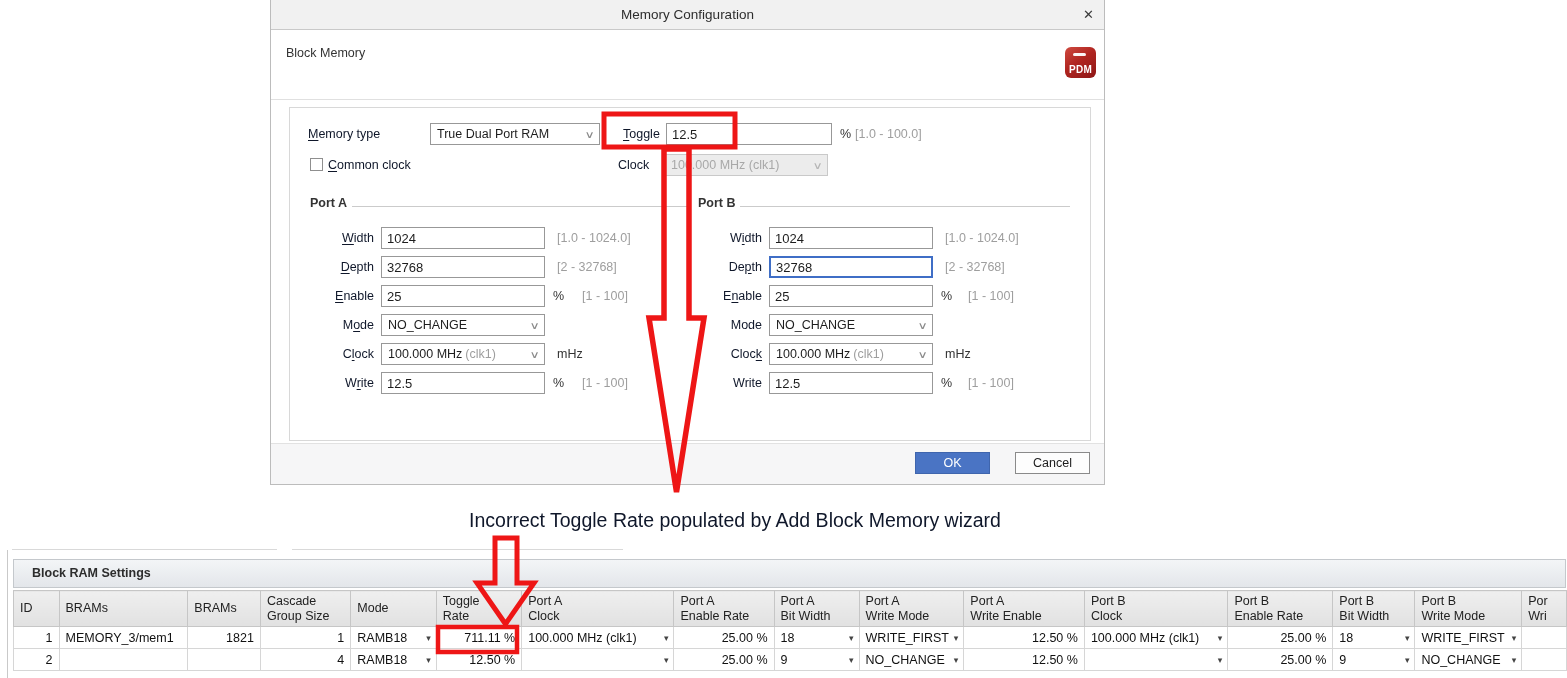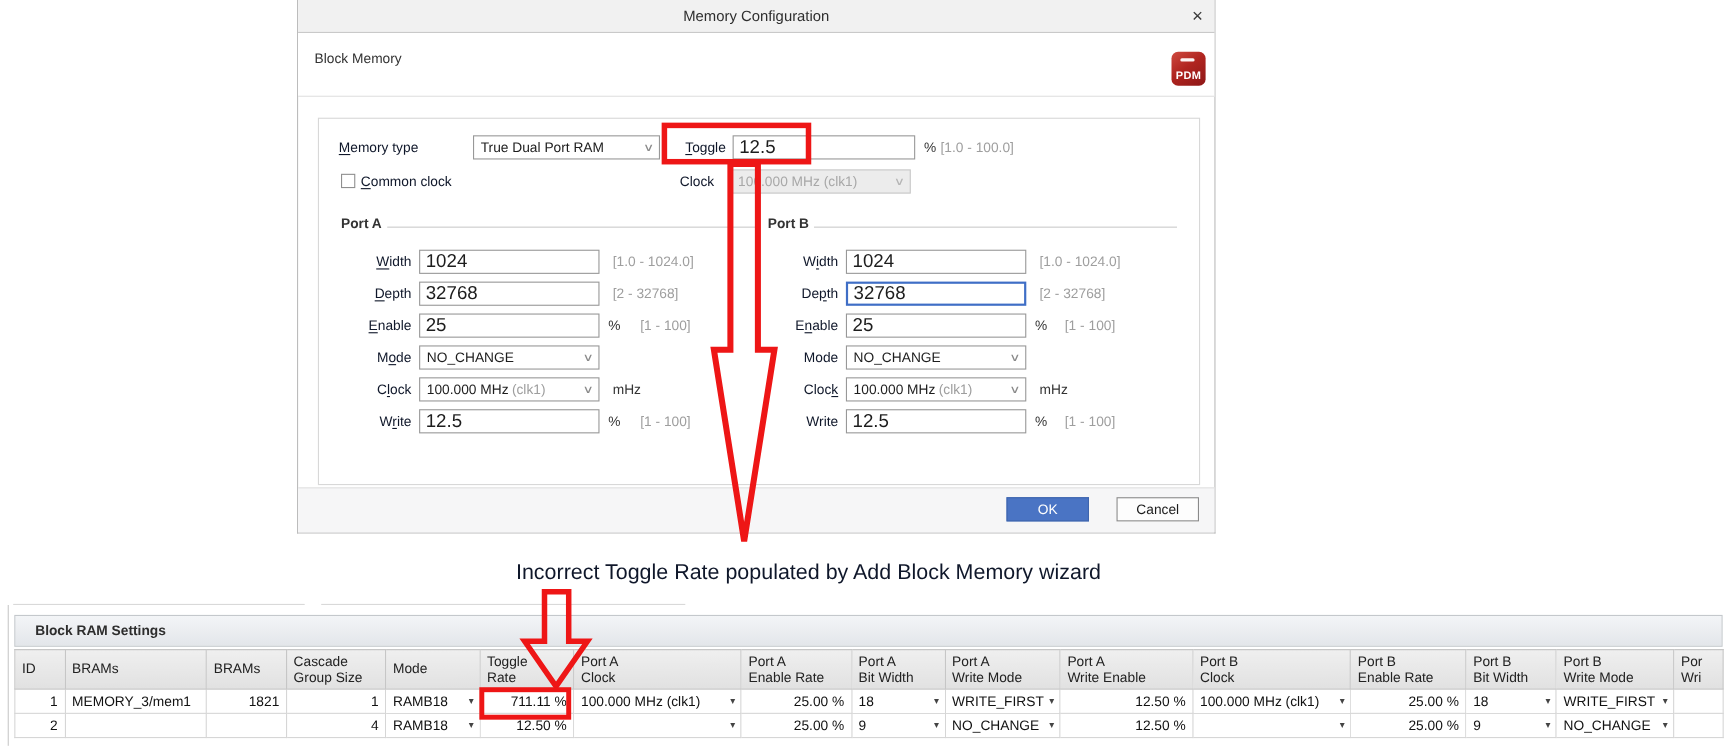--- a/index.html
+++ b/index.html
@@ -8,32 +8,32 @@
   .mn{text-decoration:underline;text-underline-offset:2px;}
 
   
   .dialog{position:absolute;left:270px;top:0;width:835px;height:485px;background:#fff;
     border:1px solid #bcbcbc;border-top:none;}
   .titlebar{position:absolute;left:0;top:0;width:100%;height:30px;background:#f1f1f1;
     border-bottom:1px solid #c9c9c9;}
   .titlebar .ttl{display:block;text-align:center;line-height:30px;font-size:13.5px;color:#2e2e2e;}
   .close-x{position:absolute;right:10px;top:0;line-height:30px;font-size:13px;font-weight:bold;
     color:#3a3a3a;cursor:default;}
-  .subheader{position:absolute;left:0;top:30px;width:100%;height:58px;background:#fff;
+  .subheader{position:absolute;left:0;top:30px;width:100%;height:70px;background:#fff;
     border-bottom:1px solid #e0e0e0;}
   .subheader .sub{position:absolute;left:15px;top:16px;font-size:12.5px;color:#333;}
   .pdm-icon{position:absolute;right:8px;top:17px;width:31px;height:31px;border-radius:6px;
     background:linear-gradient(145deg,#cf4a40 0%,#b02520 45%,#8e1717 100%);}
   .pdm-icon .dash{position:absolute;left:8px;top:6px;width:13px;height:3px;border-radius:2px;background:#ffffff;opacity:.95;}
   .pdm-icon .txt{position:absolute;left:0;right:0;bottom:3px;text-align:center;color:#fff;
     font-size:10px;font-weight:bold;letter-spacing:.3px;}
   .panel{position:absolute;left:18px;top:107px;width:802px;height:334px;border:1px solid #d8d8d8;background:#fff;}
   .fr{position:absolute;left:0;width:100%;height:22px;}
   .lbl{font-size:12.5px;color:#0f172a;line-height:22px;}
-  .inp{position:absolute;height:22px;border:1px solid #989898;background:#fff;font-size:17px;
+  .inp{position:absolute;height:22px;border:1px solid #989898;background:#fff;font-size:13px;
     color:#1d1d1d;padding:1px 5px;font-family:inherit;}
   .inp.focused{border:2px solid #3f6ec6;}
   .sel{position:absolute;height:22px;border:1px solid #989898;background:#fff;display:flex;
     align-items:center;padding:0 6px;font-size:12.5px;color:#1d1d1d;cursor:default;}
   .sel .grow{flex:1;}
   .chev{color:#8a8a8a;font-size:10px;margin-left:4px;transform:scaleX(1.4);}
   .sel.disabled{background:#ececec;border-color:#c9c9c9;color:#a8a8a8;}
   .sel.disabled .chev{color:#b5b5b5;}
   .sv2{color:#9e9e9e;margin-left:3px;}
   .range{position:absolute;font-size:12.5px;color:#9e9e9e;line-height:22px;white-space:nowrap;}

